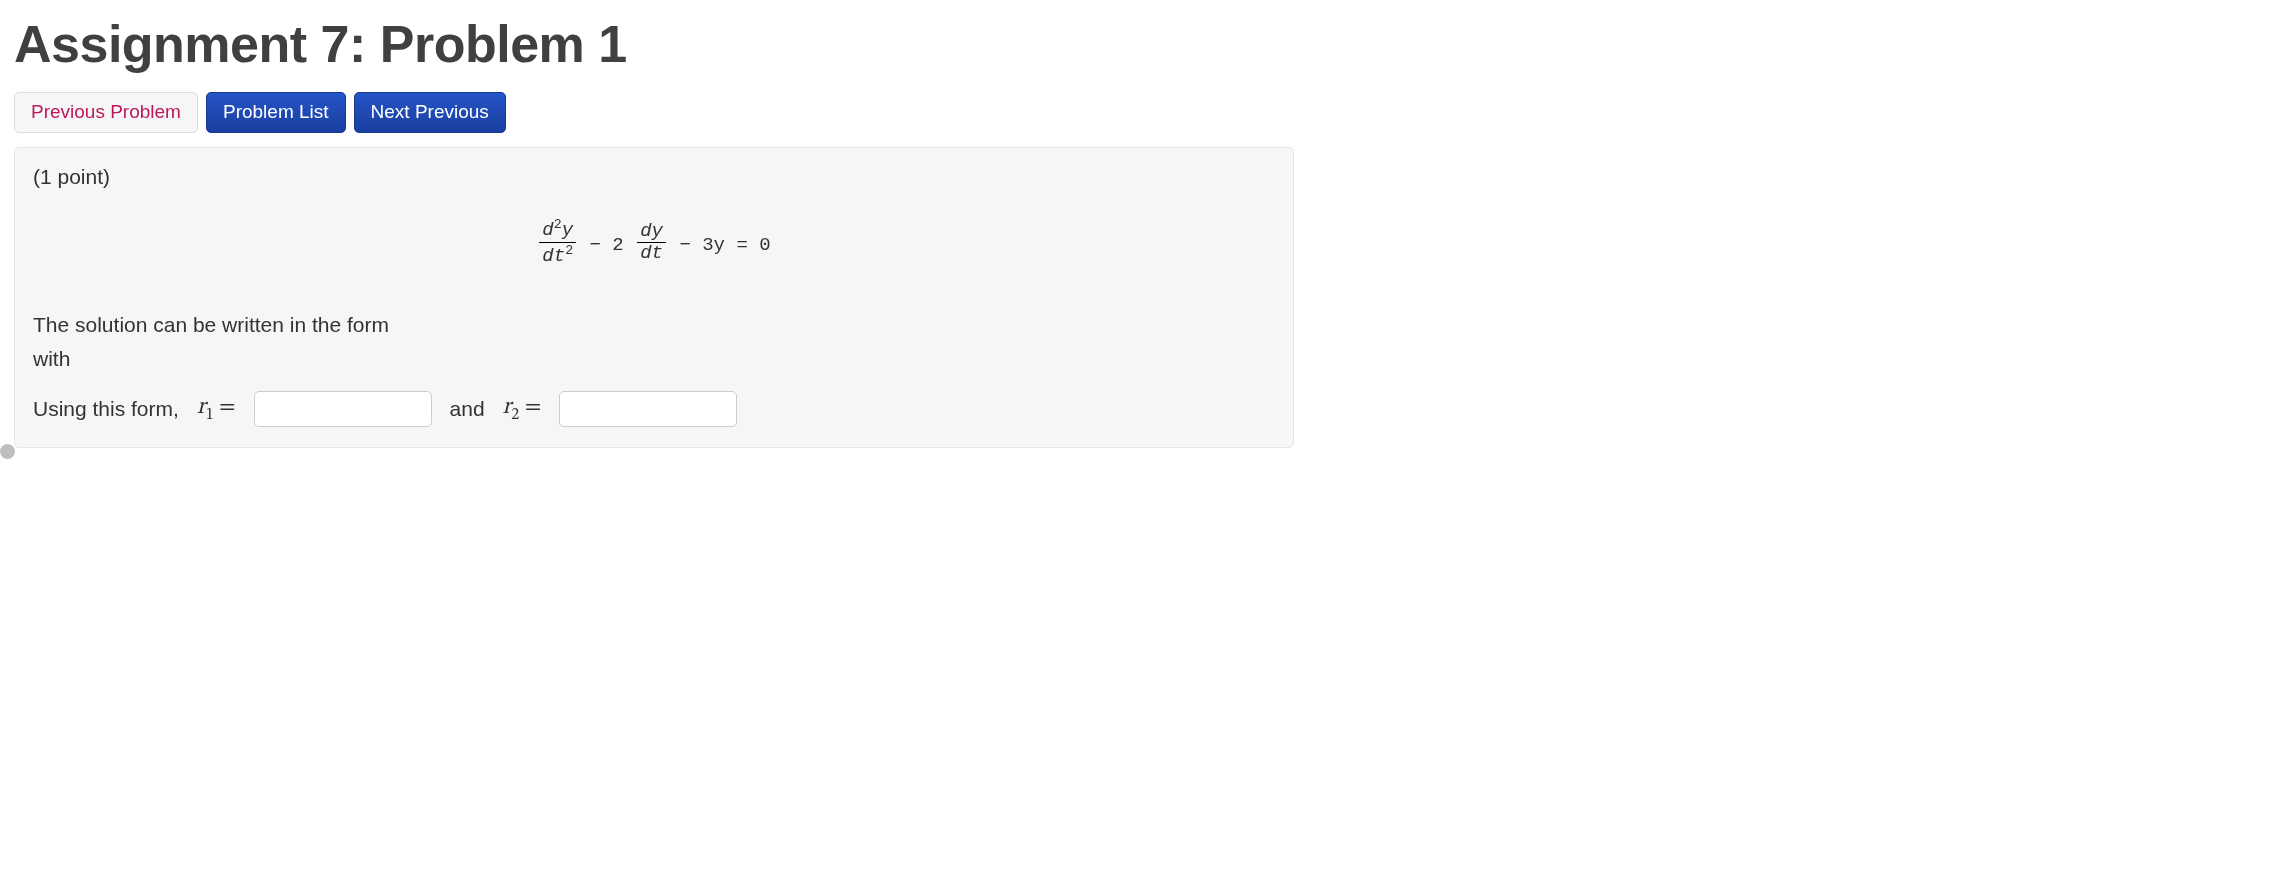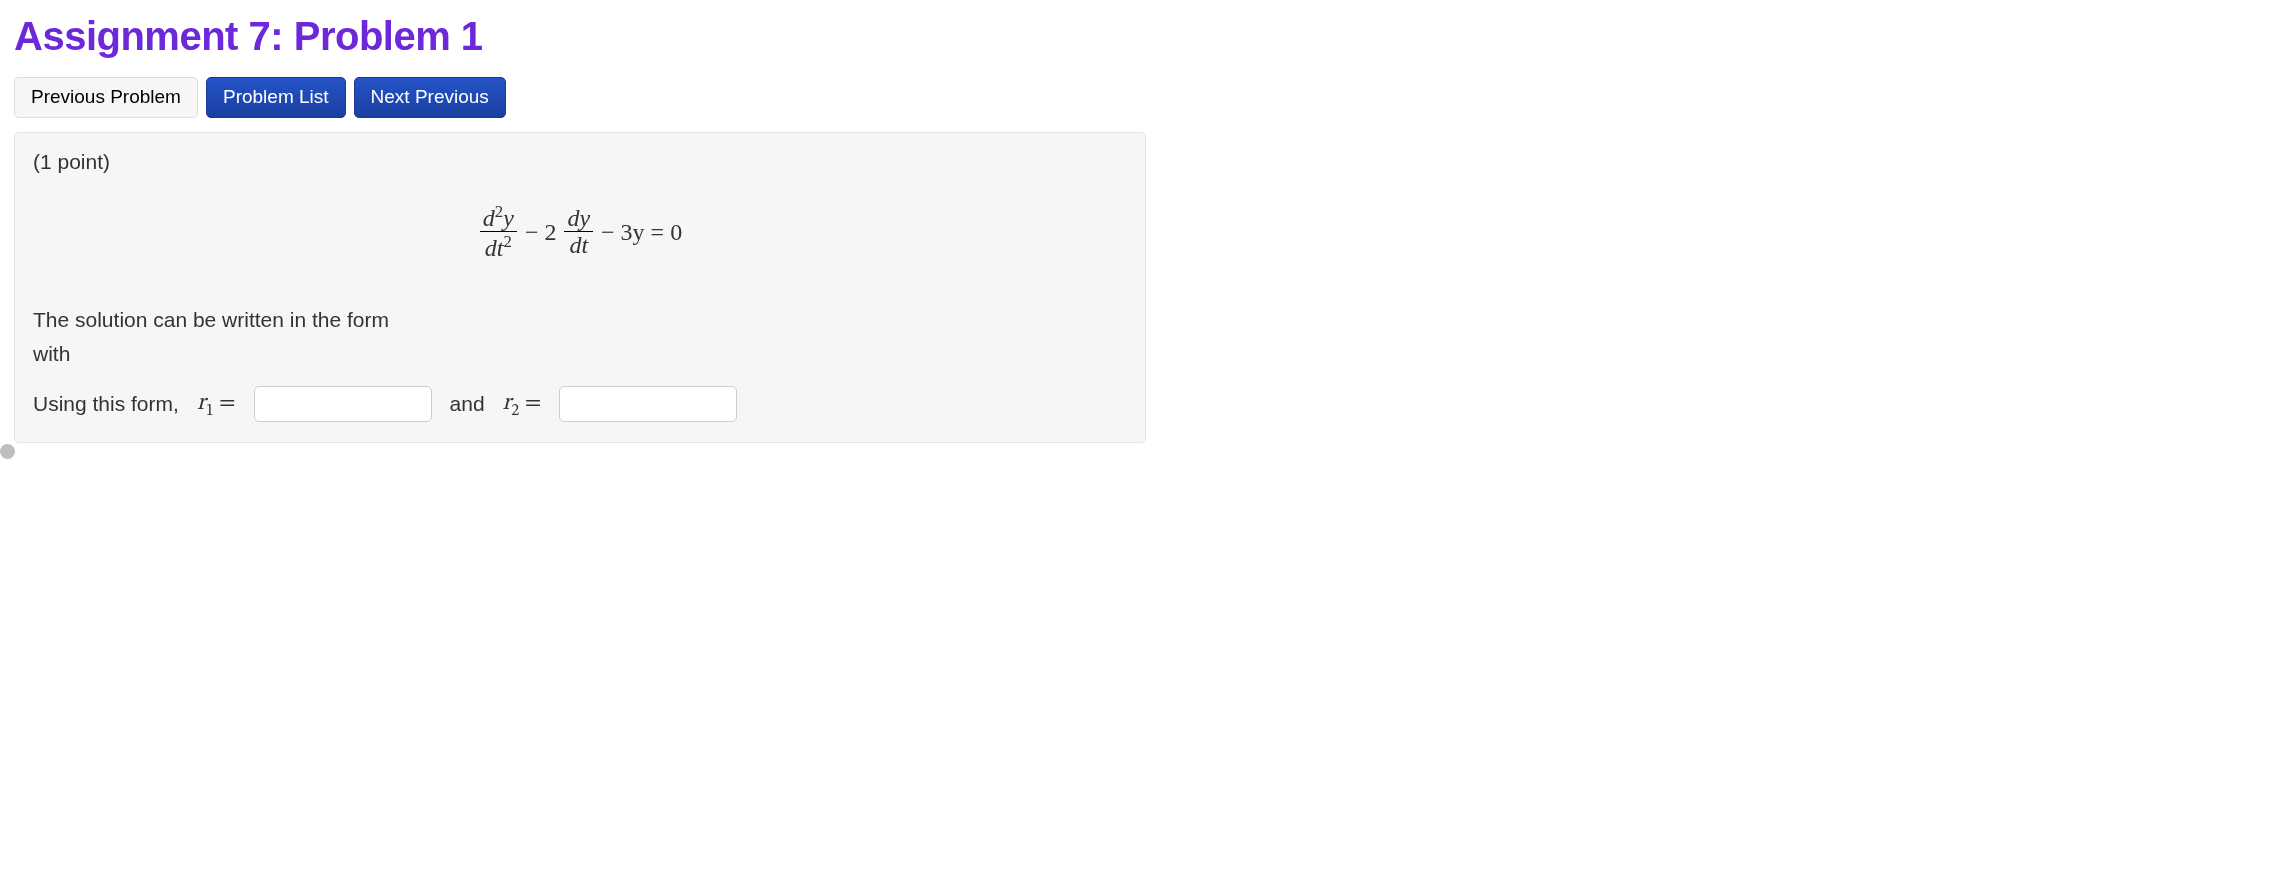--- a/index.html
+++ b/index.html
@@ -5,69 +5,69 @@
   * { box-sizing: border-box; }
   body {
     margin: 0;
     padding: 8px 14px;
     font-family: "Helvetica Neue", Helvetica, Arial, sans-serif;
     font-size: 21px;
     color: #333;
     background: #fff;
   }
   h1 {
-    font-size: 40px;
+    font-size: 52px;
     font-weight: 700;
     margin: 6px 0 18px 0;
-    color: #6d28d9;
+    color: #404040;
     letter-spacing: -0.5px;
   }
   .nav-row {
     display: flex;
     gap: 8px;
     margin-bottom: 14px;
   }
   .btn {
     display: inline-block;
     padding: 8px 16px;
     font-size: 19px;
     border-radius: 5px;
     border: 1px solid transparent;
     cursor: pointer;
     line-height: 1.2;
   }
   .btn-disabled {
     background: #f6f6f6;
     border-color: #ddd;
-    color: #000000;
+    color: #be185d;
     cursor: not-allowed;
   }
   .btn-primary {
     background: linear-gradient(to bottom, #2554c7 0%, #1a3fa0 100%);
     background-color: #1b3e9e;
     border-color: #1a3a93;
     color: #fff;
   }
   .problem-box {
     border: 1px solid #e5e5e5;
     background: #f6f6f6;
     border-radius: 5px;
     padding: 14px 18px 20px 18px;
-    width: 1132px;
+    width: 1280px;
     max-width: 100%;
   }
   .para {
     margin: 0 0 4px 0;
     line-height: 1.45;
   }
   .eq-block {
     text-align: center;
     margin: 28px 0 40px 0;
-    font-family: Liberation Serif, serif;
-    font-size: 24px;
+    font-family: Liberation Mono, monospace;
+    font-size: 19px;
     font-style: italic;
   }
   .frac {
     display: inline-block;
     vertical-align: middle;
     text-align: center;
     font-style: italic;
     margin: 0 2px;
     position: relative;
     top: -2px;

